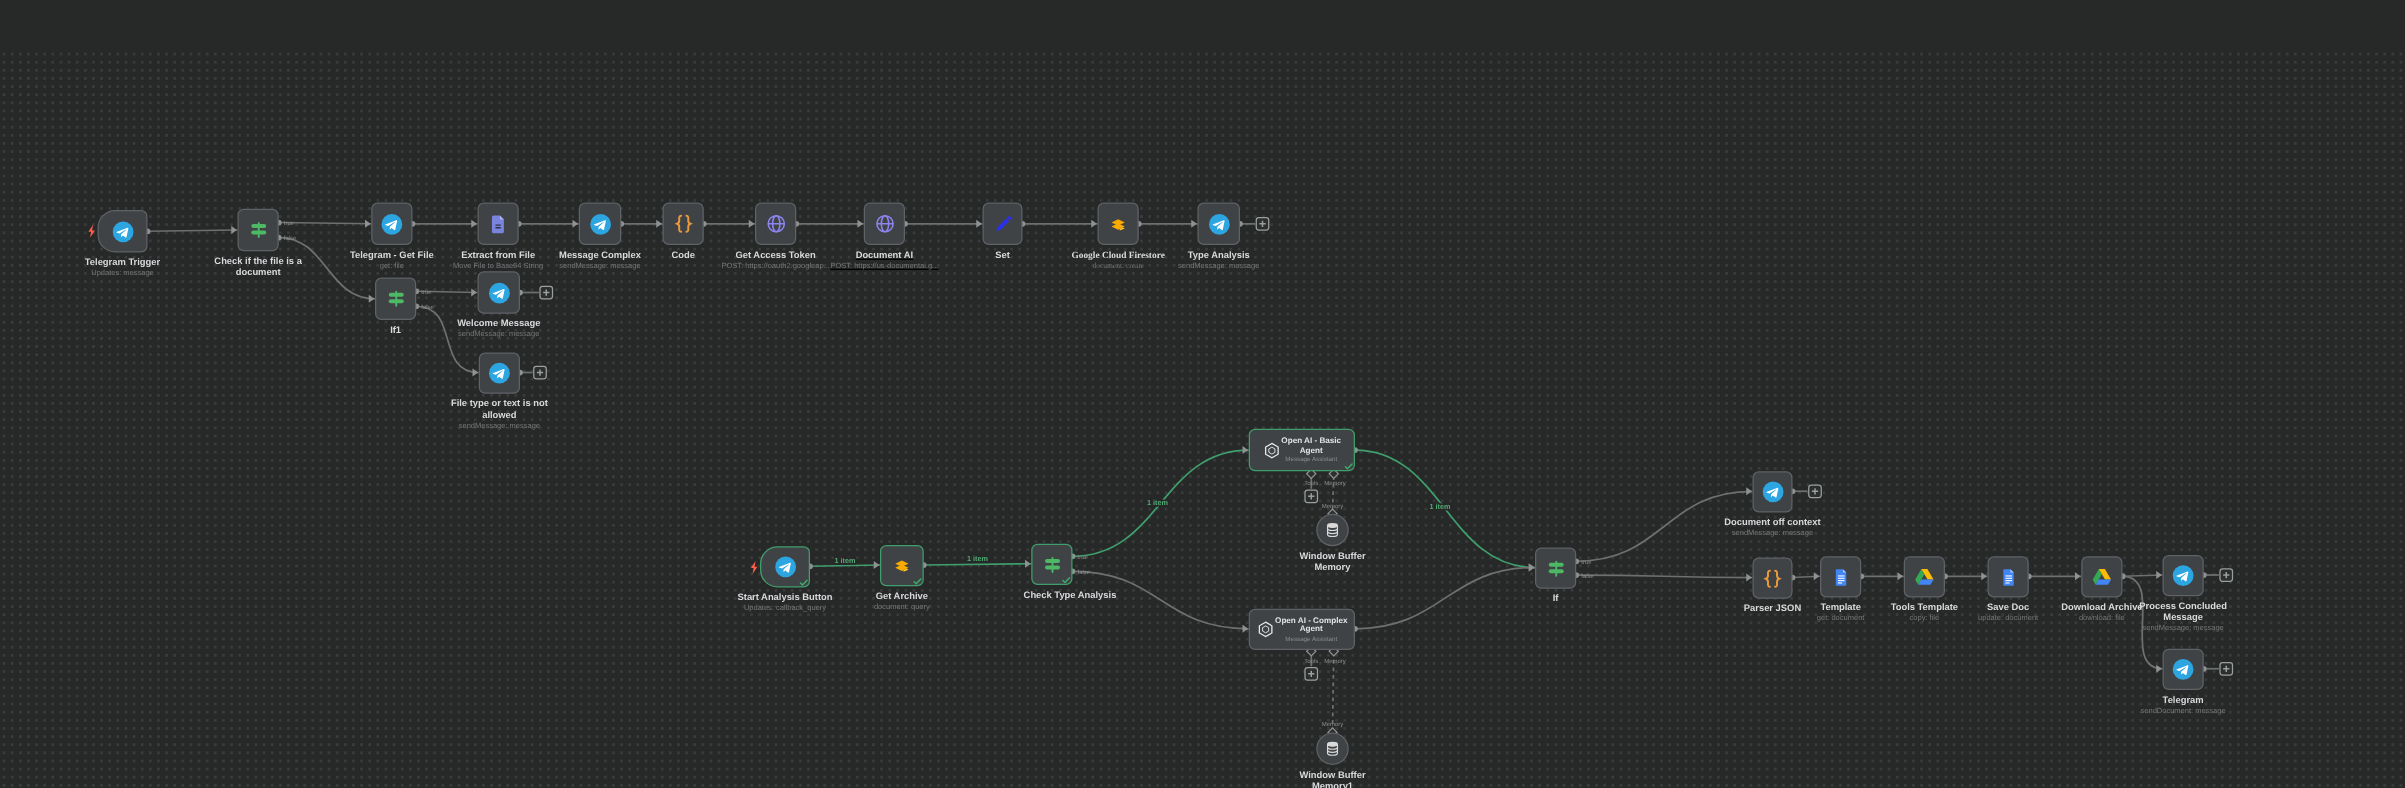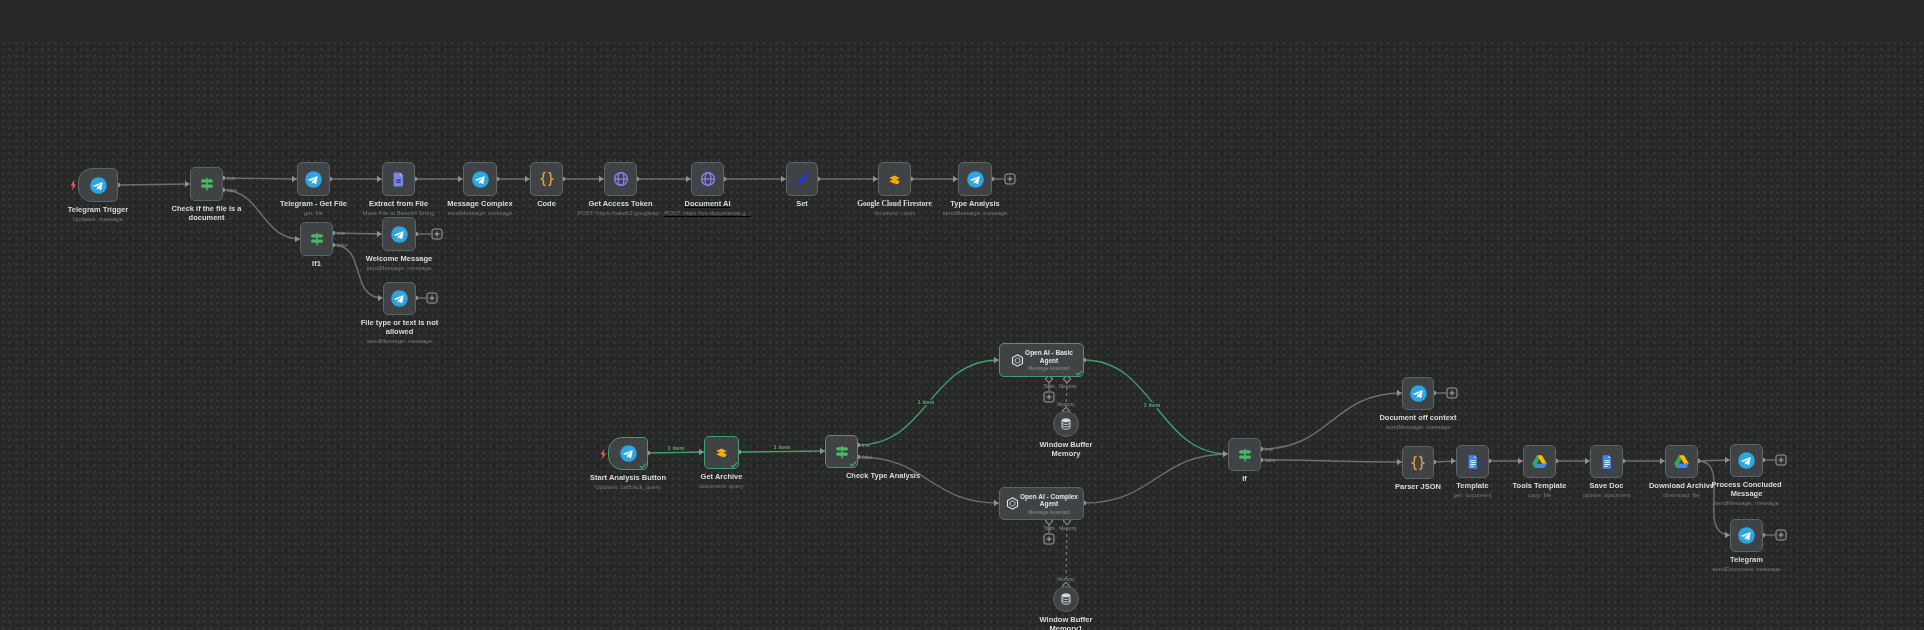--- a/index.html
+++ b/index.html
@@ -425,21 +425,21 @@
               <rect x="11" y="3.5" width="2" height="17" rx="1"></rect>
               <rect x="4" y="5.5" width="16" height="4.4" rx="2.2"></rect>
               <rect x="4" y="12.5" width="16" height="4.4" rx="2.2"></rect>
             </g>
           </svg>
         </span>
         <span class="check"><svg width="8" height="8" viewBox="0 0 24 24">
             <path d="M4 13l4.8 4.8L20 6.5" stroke="#3fae6b" stroke-width="3.4" fill="none" stroke-linecap="round"></path>
           </svg></span>
       </div>
-      <div class="nlabel" style="left: 808px; top: 432px;">
+      <div class="nlabel" style="left: 781px; top: 432px;">
         <div class="nname">Check Type Analysis</div>
       </div>
       <div class="node w exec" style="left: 999px; top: 303px; width: 85px; height: 34px;">
         <span class="nicon">
           <svg width="15" height="15" viewBox="0 0 24 24">
             <g stroke="#e6e6e6" fill="none">
               <path stroke-width="1.7" d="M12 2.8l8 4.6v9.2l-8 4.6-8-4.6V7.4z"></path>
               <path stroke-width="1.2" d="M12 7.6l3.9 2.2v4.4L12 16.4l-3.9-2.2V9.8z"></path>
             </g>
           </svg>

